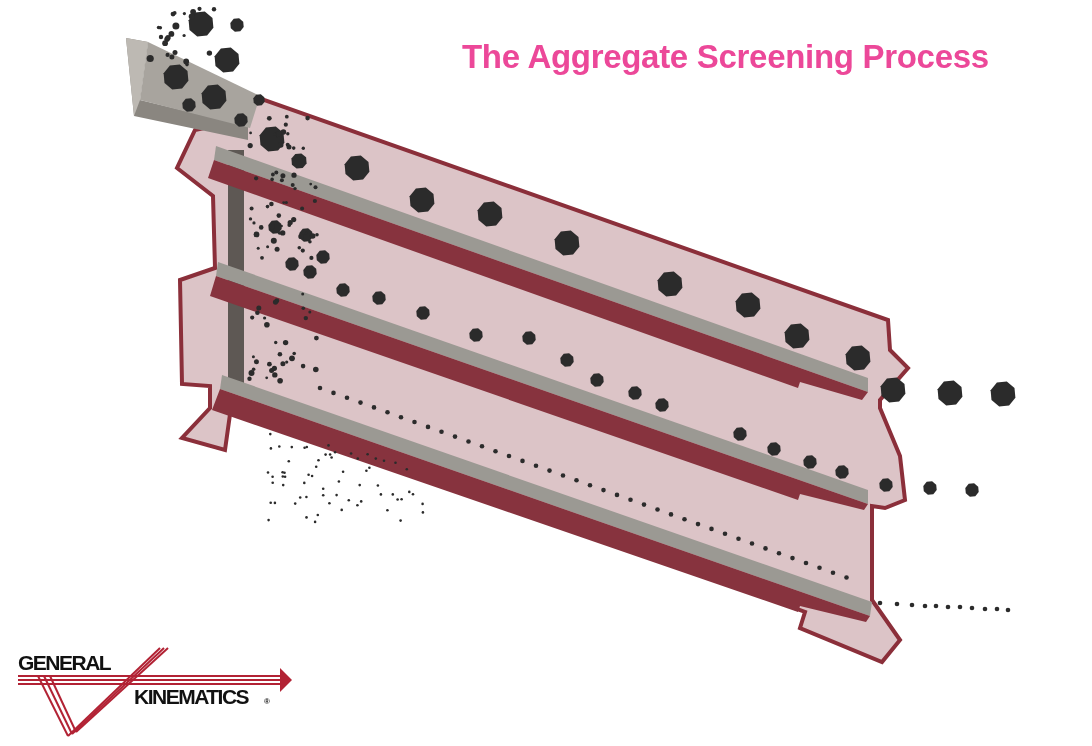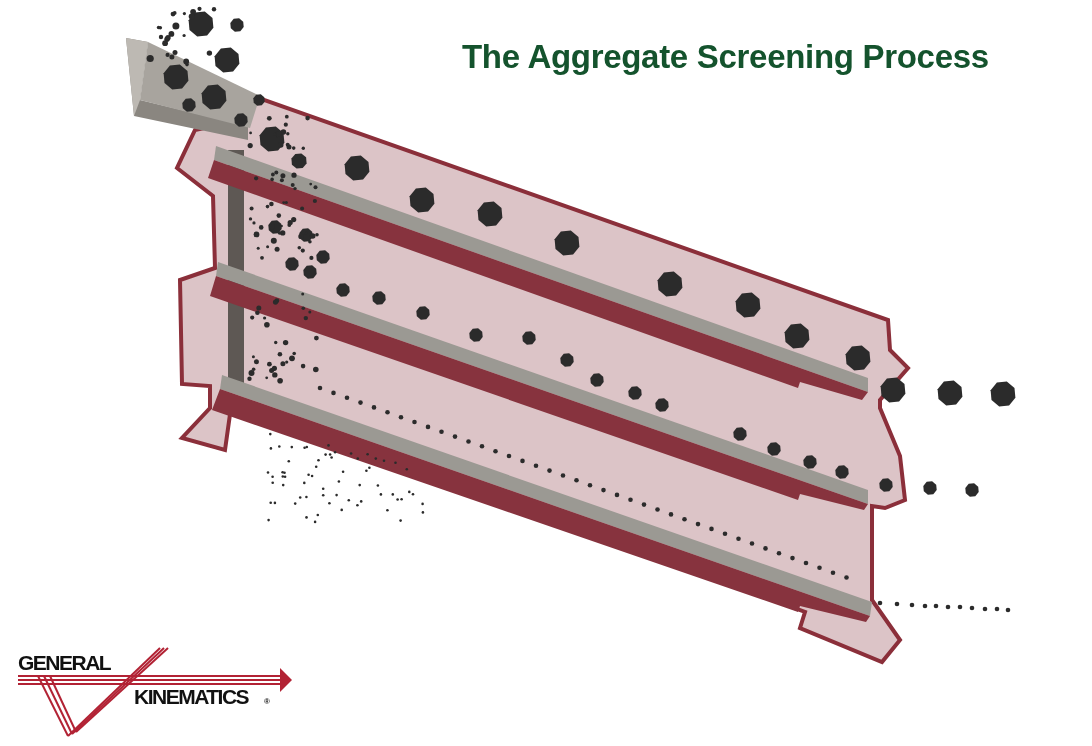--- a/index.html
+++ b/index.html
@@ -1,21 +1,21 @@
 <!DOCTYPE html>
 <html><head>
 <meta charset="utf-8">
 <style>
   html, body { margin: 0; padding: 0; background: #ffffff; }
   body { width: 1092px; height: 746px; position: relative; overflow: hidden; font-family: "Liberation Sans", sans-serif; }
   #stage { position: absolute; left: 0; top: 0; width: 1092px; height: 746px; }
   .title {
     position: absolute; left: 462px; top: 38px;
     font-family: "Liberation Sans", sans-serif; font-weight: 700;
-    font-size: 33px; color: #14532d; letter-spacing: -0.3px; white-space: nowrap;
+    font-size: 33px; color: #ec4899; letter-spacing: -0.3px; white-space: nowrap;
   }
   .logo-text { font-family: "Liberation Sans", sans-serif; font-weight: 700; font-style: normal; }
 </style>
 </head>
 <body>
 
 <div class="title">The Aggregate Screening Process</div>
 
 <svg id="stage" viewBox="0 0 1092 746" xmlns="http://www.w3.org/2000/svg">
 

